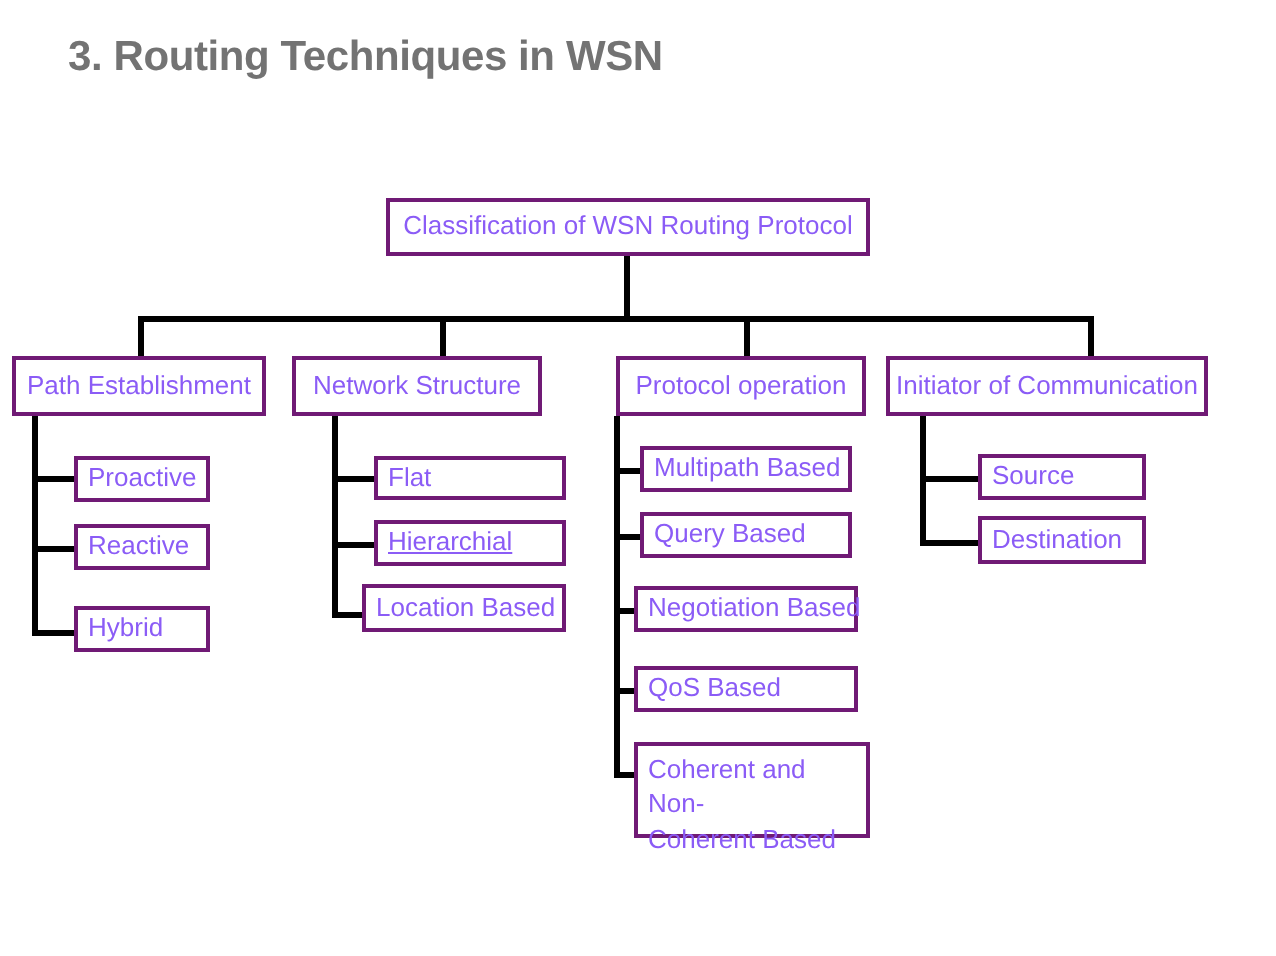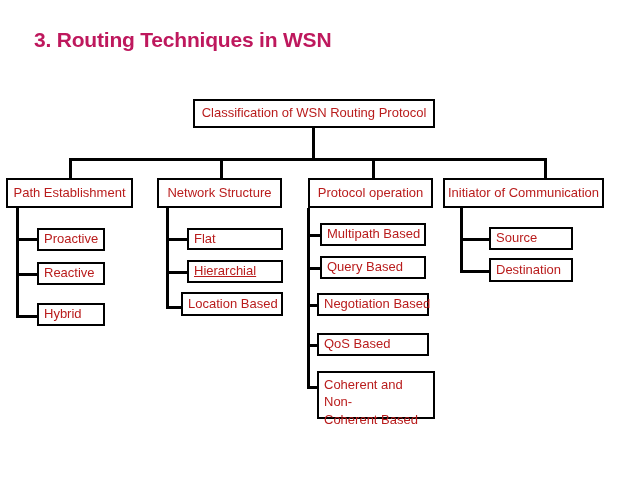--- a/index.html
+++ b/index.html
@@ -12,47 +12,47 @@
     height: 478px;
     position: relative;
     overflow: hidden;
     font-family: "Liberation Sans", sans-serif;
     color: #000000;
   }
 
   #slide-title {
     position: absolute;
     left: 34px;
-    top: 28px;
+    top: 17px;
     font-size: 21px;
     font-weight: bold;
     letter-spacing: -0.2px;
-    color: #be185d;
+    color: #737373;
     white-space: nowrap;
   }
 
   #diagram {
     position: absolute;
     left: 0;
     top: 0;
     width: 638px;
     height: 478px;
   }
 
   .node {
     position: absolute;
     box-sizing: border-box;
     background: #ffffff;
-    border: 2px solid #000000;
+    border: 2px solid #701a75;
     display: flex;
     align-items: center;
     padding-left: 5px;
     font-size: 13px;
     line-height: 1.08;
-    color: #b91c1c;
+    color: #8b5cf6;
     white-space: nowrap;
   }
   .node.center {
     justify-content: center;
     padding-left: 0;
     padding-right: 0;
   }
   .node.two-line {
     display: block;
     padding-top: 3px;
@@ -90,21 +90,21 @@
 
   <div class="conn v" style="left:16px; top:208px; height:110px;"></div>
   <div class="conn h" style="left:16px; top:238px; width:23px;"></div>
   <div class="conn h" style="left:16px; top:273px; width:23px;"></div>
   <div class="conn h" style="left:16px; top:315px; width:23px;"></div>
 
   <div class="node" style="left:37px; top:228px; width:68px; height:23px;">Proactive</div>
   <div class="node" style="left:37px; top:262px; width:68px; height:23px;">Reactive</div>
   <div class="node" style="left:37px; top:303px; width:68px; height:23px;">Hybrid</div>
 
-  <div class="node center" style="left:157px; top:178px; width:125px; height:30px;">Network Structure</div>
+  <div class="node center" style="left:146px; top:178px; width:125px; height:30px;">Network Structure</div>
 
   <div class="conn v" style="left:166px; top:208px; height:101px;"></div>
   <div class="conn h" style="left:166px; top:238px; width:23px;"></div>
   <div class="conn h" style="left:166px; top:271px; width:23px;"></div>
   <div class="conn h" style="left:166px; top:306px; width:17px;"></div>
 
   <div class="node" style="left:187px; top:228px; width:96px; height:22px;">Flat</div>
   <div class="node" style="left:187px; top:260px; width:96px; height:23px;text-decoration:underline;">Hierarchial</div>
   <div class="node" style="left:181px; top:292px; width:102px; height:24px;">Location Based</div>
 

